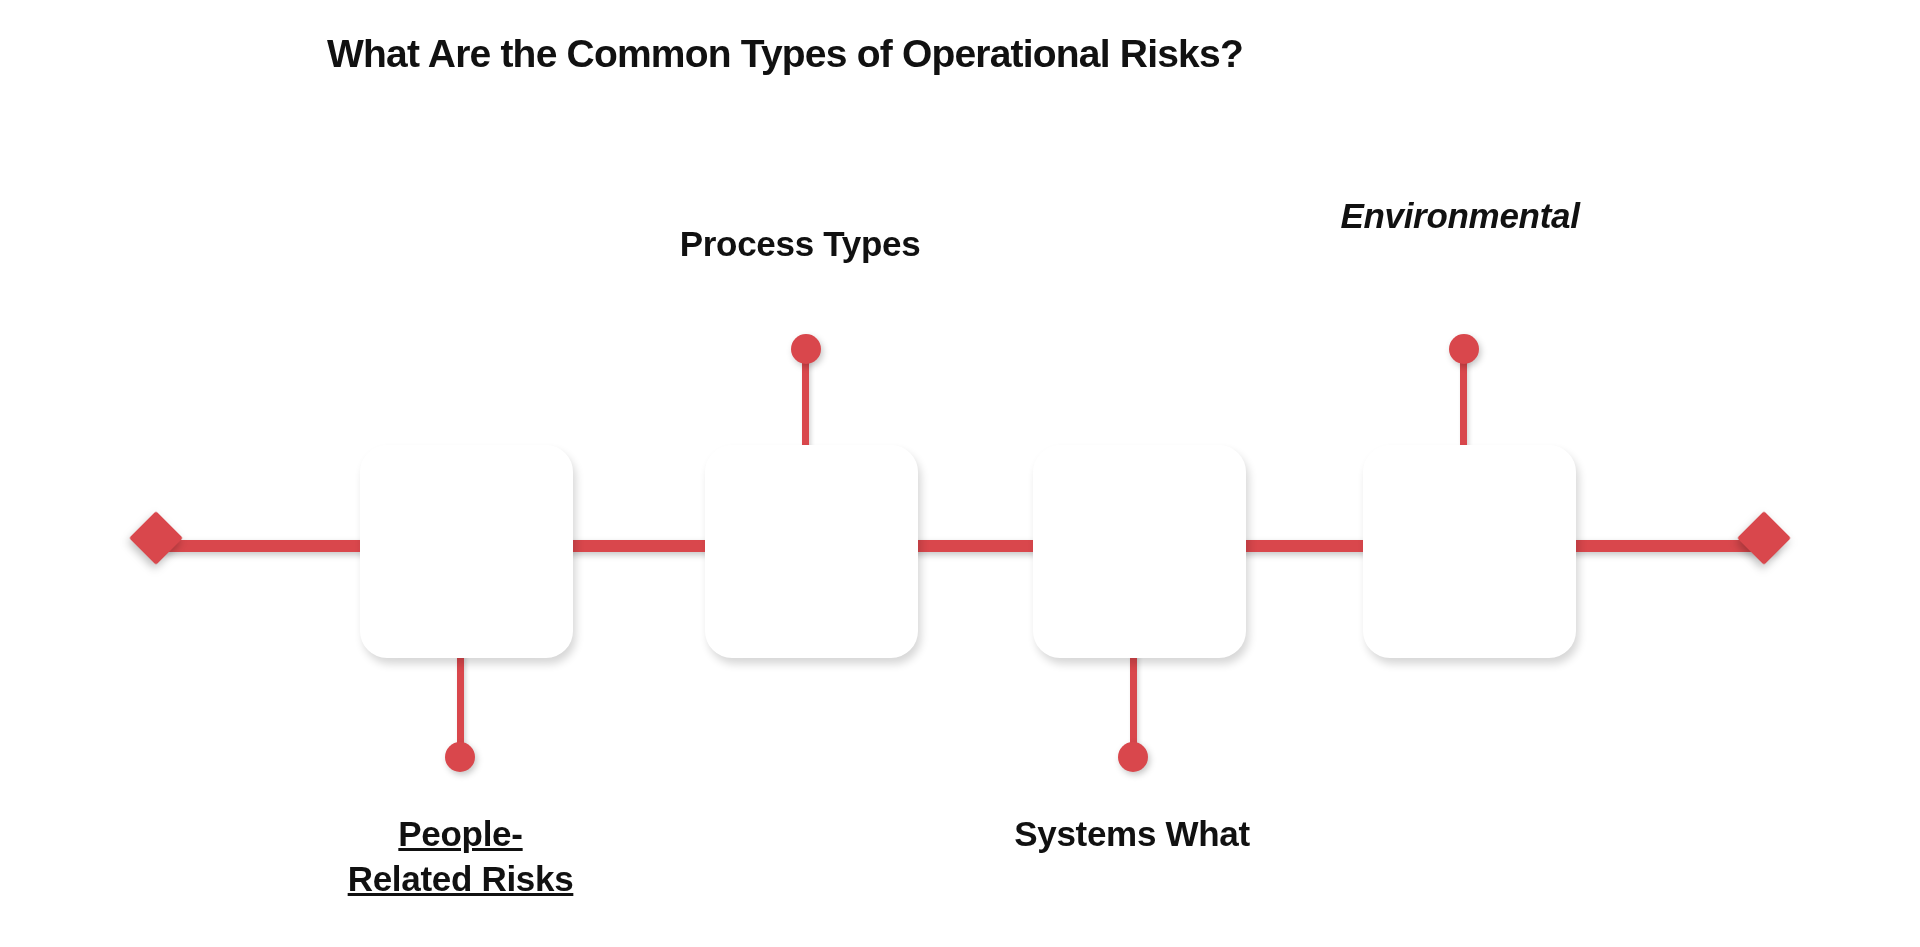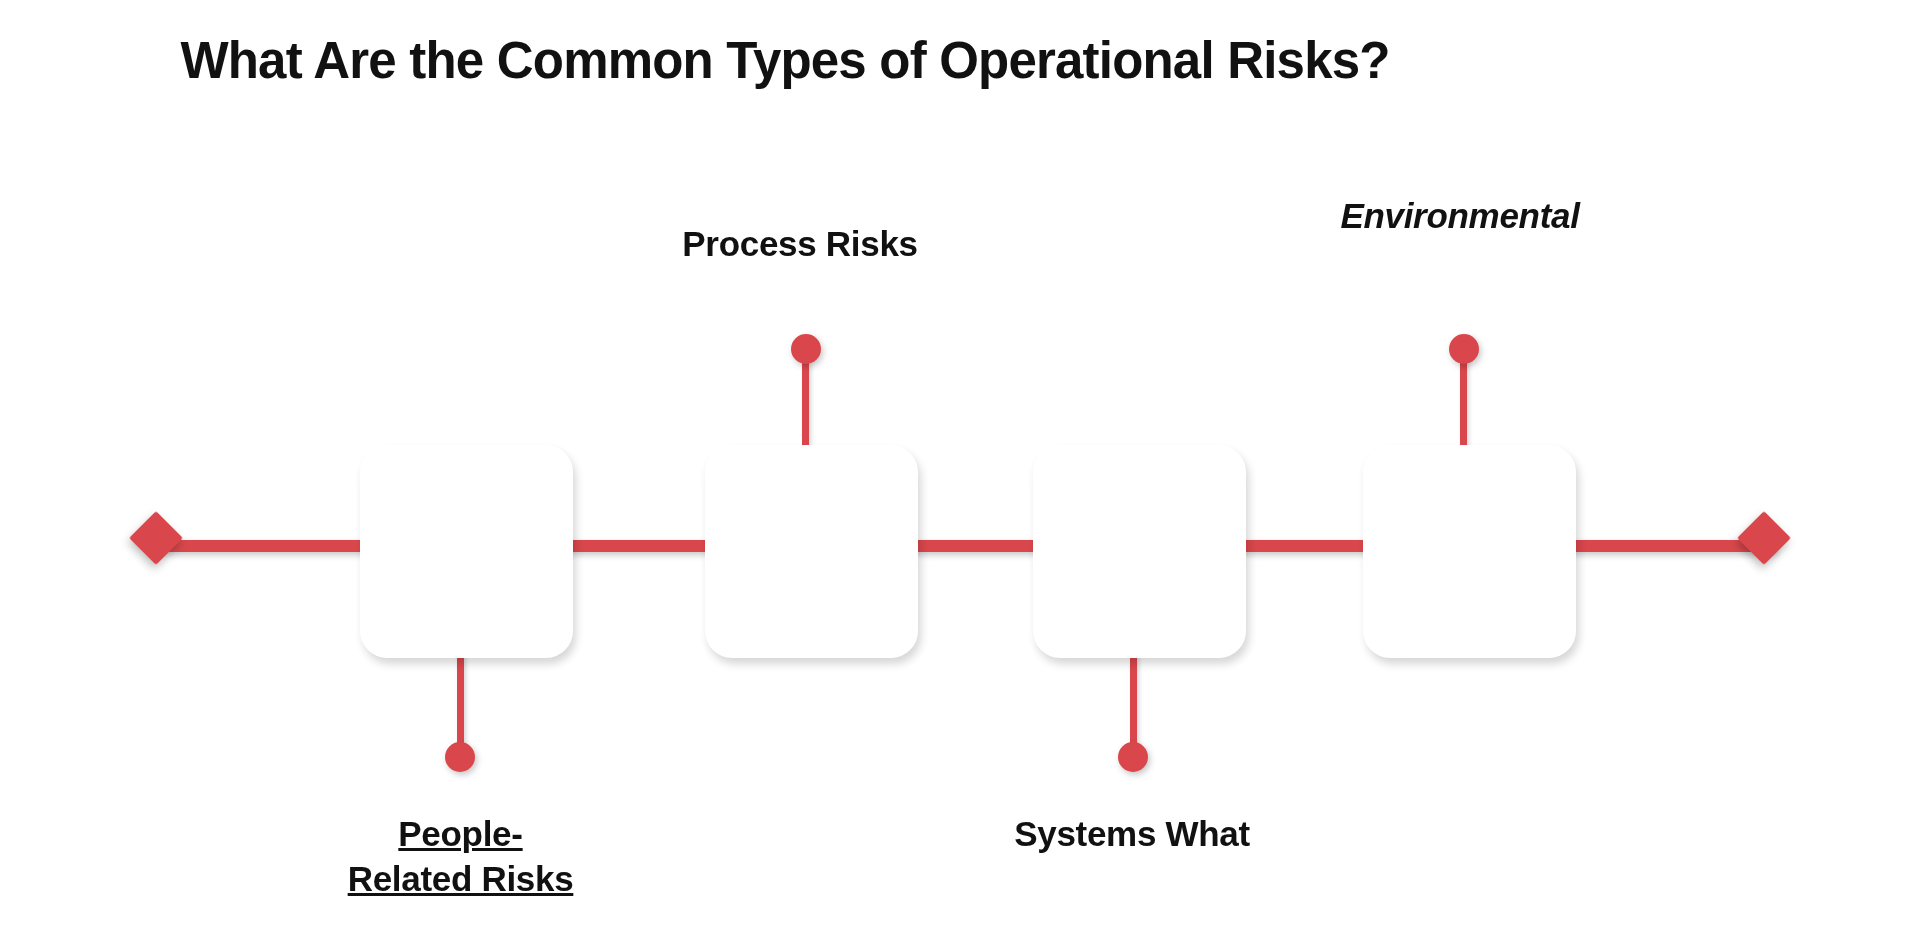--- a/index.html
+++ b/index.html
@@ -19,21 +19,21 @@
     background:#ffffff;
   }
 
   
   .title {
     position:absolute;
     top:32px;
     left:0;
     width:1570px;
     text-align:center;
-    font-size:51px;
+    font-size:39px;
     font-weight:bold;
     line-height:1.12;
     letter-spacing:-0.8px;
     color:#111111;
     white-space:nowrap;
   }
 
   
   .axis {
     position:absolute;
@@ -151,21 +151,21 @@
     <div>People-</div>
     <div>Related Risks</div>
   </div>
 
   <div class="node-box" style="left:712px;">
     <span class="node-num">2</span>
   </div>
   <div class="stem up" style="left:802px;"></div>
   <div class="dot up" style="left:791px;"></div>
   <div class="label above" style="left:645px; top:222px; width:310px;">
-    <div>Process Risks</div>
+    <div>Process Types</div>
   </div>
 
   <div class="node-box" style="left:1040px;">
     <span class="node-num">3</span>
   </div>
   <div class="stem down" style="left:1130px;"></div>
   <div class="dot down" style="left:1118px;"></div>
   <div class="label below" style="left:982px; top:812px; width:300px;">
     <div>Systems What</div>
   </div>

